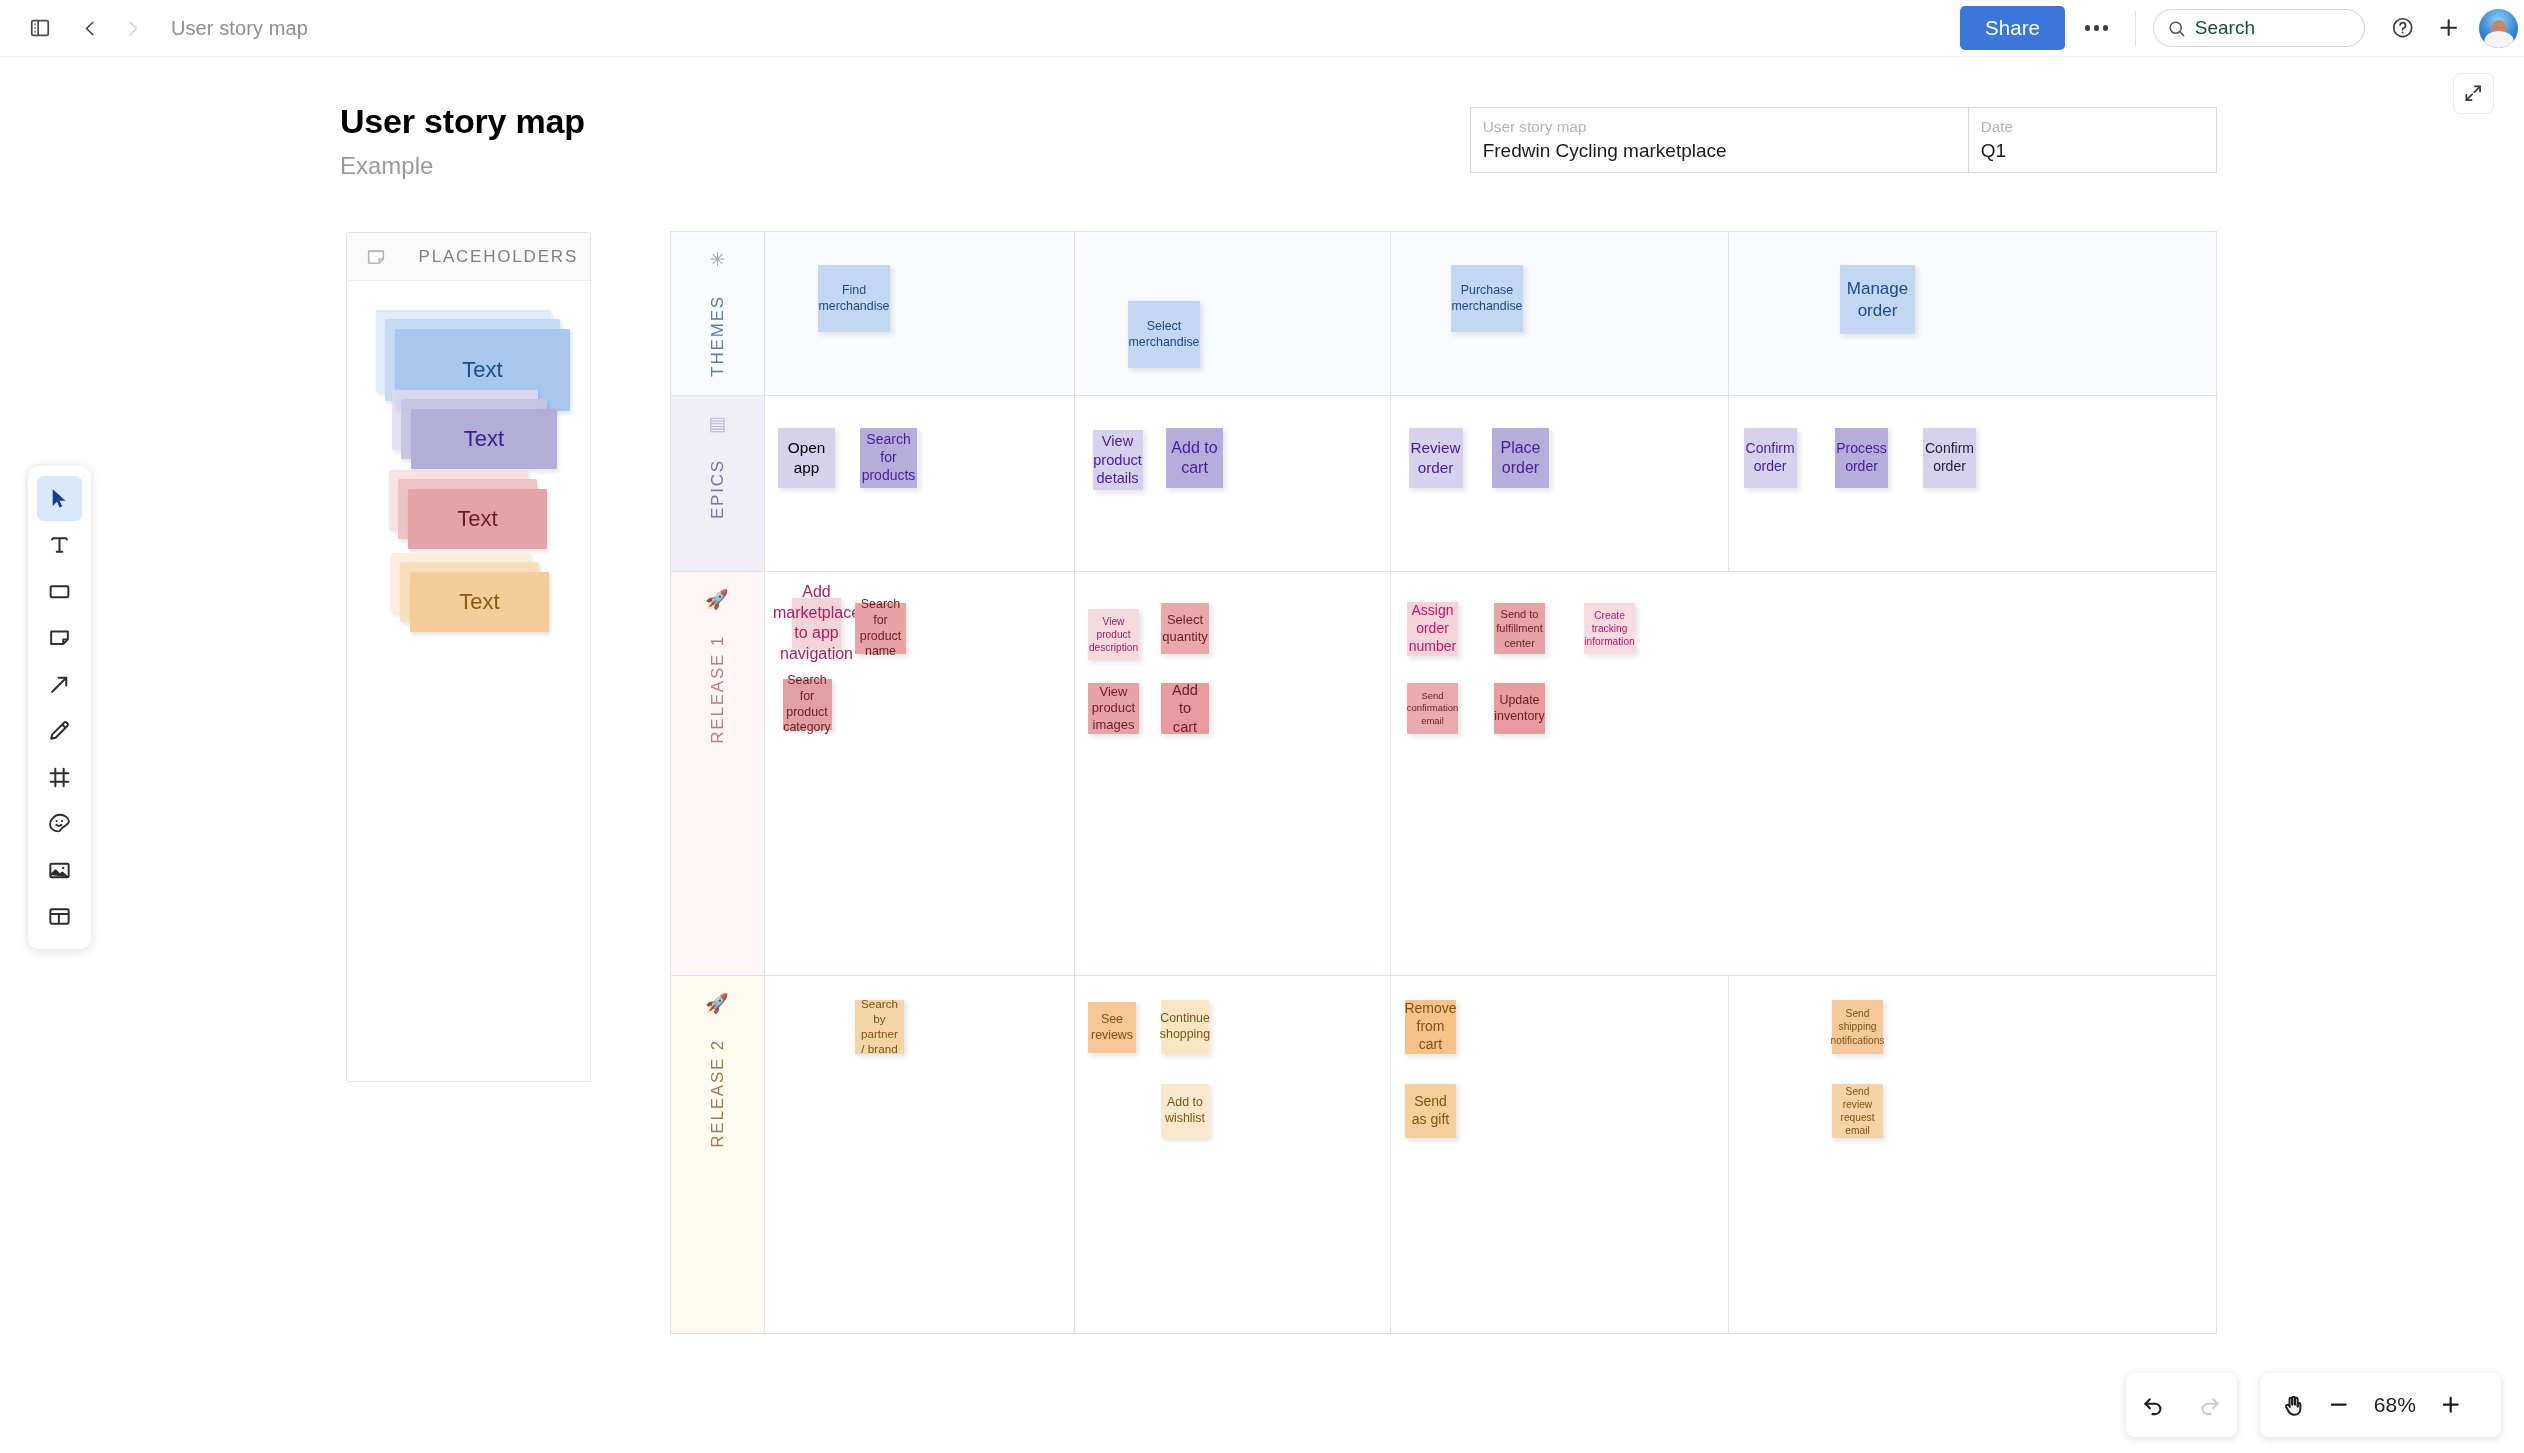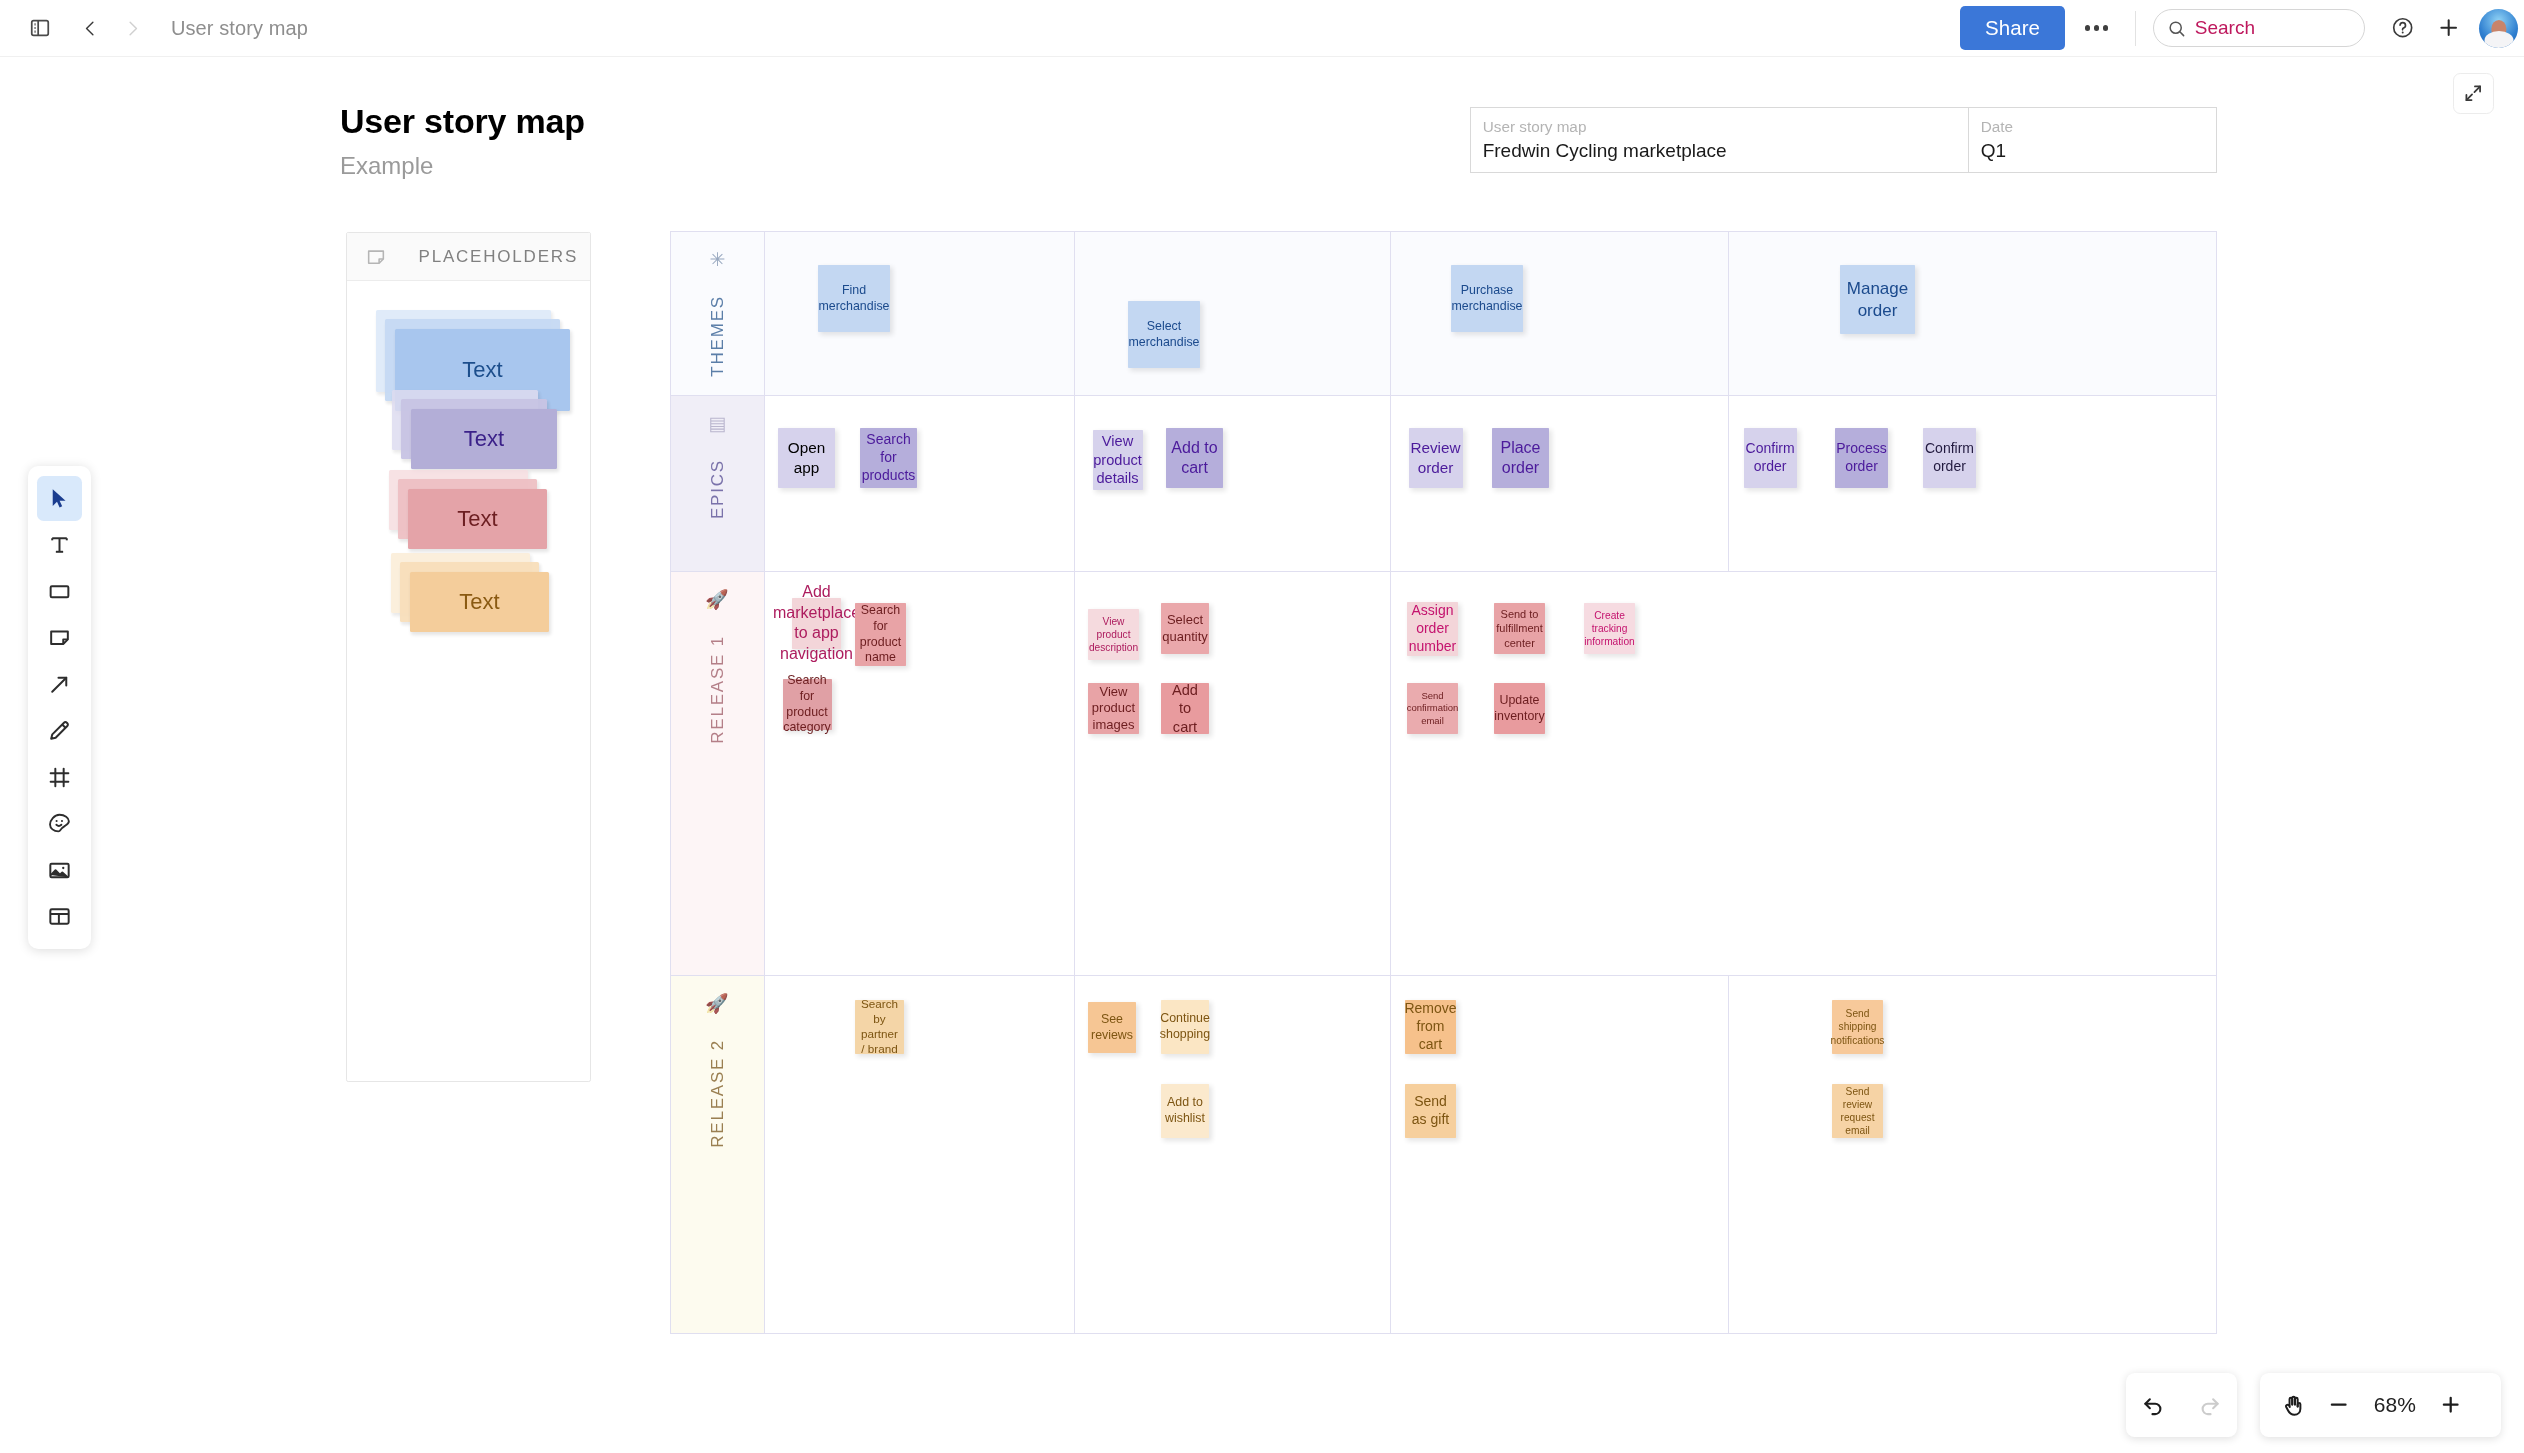--- a/index.html
+++ b/index.html
@@ -42,21 +42,21 @@
     width: 42px; height: 39px; display: flex; align-items: center;
     justify-content: center; cursor: pointer; margin-left: 10.2px;
   }
   .dot3 { display: flex; gap: 3.7px; }
   .dot3 i { width: 5.1px; height: 5.1px; border-radius: 50%; background: #3f3f3f; display: block; }
   #tb-divider { width: 0.7px; height: 35px; background: #e2e2e2; margin: 0 17.5px; }
   #search-box {
     width: 212px; height: 38px; border: 0.7px solid #d6d6d6; border-radius: 19px;
     display: flex; align-items: center; padding: 0 13px; cursor: text;
   }
-  #search-box .ph { font-size: 19px; color: #be185d; margin-left: 8.8px; }
+  #search-box .ph { font-size: 19px; color: #14532d; margin-left: 8.8px; }
   #help-btn { margin-left: 19px; }
   #plus-btn { margin-left: 7.3px; }
   #avatar {
     width: 39px; height: 39px; border-radius: 50%; margin-left: 11.7px;
     background: radial-gradient(circle at 50% 30%, #8fd2f5 0%, #2f7fd0 60%, #1d63b2 100%);
     position: relative; overflow: hidden; cursor: pointer;
   }
   #avatar::before {
     content:""; position:absolute; left:50%; top:11.7px; transform:translateX(-50%);
     width:15.3px; height:18px; border-radius:50% 50% 45% 45%; background:#c8846a;
@@ -442,21 +442,21 @@
       </div>
     </div>
     <div class="grid-row" style="height: 404px;">
       <div class="row-label" style="background: rgb(253, 245, 246);">
         <div class="rl-icon" style="color: rgb(216, 168, 173); filter: grayscale(0.35) opacity(0.85);">🚀</div>
         <div class="rl-text" style="color: rgb(180, 127, 136);">RELEASE 1</div>
       </div>
       <div class="row-body" style="background: rgb(255, 255, 255);">
         <div class="col" style="width: 310px; flex: 0 0 310px;">
           <div class="note" style="left: 27px; top: 25.6px; width: 49px; height: 51px; background: rgb(243, 213, 217); color: rgb(173, 28, 94); font-size: 16px;">Add marketplace to app navigation</div>
-          <div class="note" style="left: 90px; top: 31px; width: 51px; height: 63px; background: rgb(232, 163, 166); color: rgb(108, 29, 31); font-size: 12.4px;">Search for product name</div>
+          <div class="note" style="left: 90px; top: 31px; width: 51px; height: 51px; background: rgb(232, 163, 166); color: rgb(108, 29, 31); font-size: 12.4px;">Search for product name</div>
           <div class="note" style="left: 17.5px; top: 107px; width: 49px; height: 51px; background: rgb(224, 160, 165); color: rgb(108, 29, 31); font-size: 12.4px;">Search for product category</div>
         </div>
         <div class="col" style="width: 316px; flex: 0 0 316px;">
           <div class="note" style="left: 13px; top: 37px; width: 51px; height: 51px; background: rgb(245, 218, 222); color: rgb(173, 28, 94); font-size: 10.2px;">View product description</div>
           <div class="note" style="left: 86px; top: 31px; width: 48px; height: 51px; background: rgb(234, 168, 171); color: rgb(108, 29, 31); font-size: 13px;">Select quantity</div>
           <div class="note" style="left: 13px; top: 111px; width: 51px; height: 51px; background: rgb(232, 163, 166); color: rgb(108, 29, 31); font-size: 13px;">View product images</div>
           <div class="note" style="left: 86px; top: 111px; width: 48px; height: 51px; background: rgb(232, 155, 158); color: rgb(108, 29, 31); font-size: 14.6px;">Add to cart</div>
         </div>
         <div class="col" style="width: 487px; flex: 0 0 487px;">
           <div class="note" style="left: 16px; top: 30px; width: 51px; height: 54px; background: rgb(243, 213, 217); color: rgb(196, 19, 110); font-size: 14px;">Assign order number</div>

